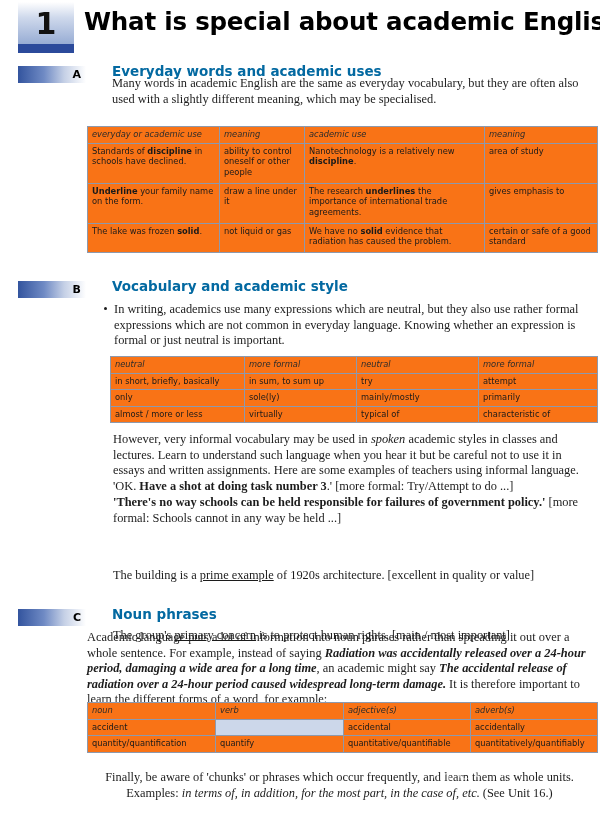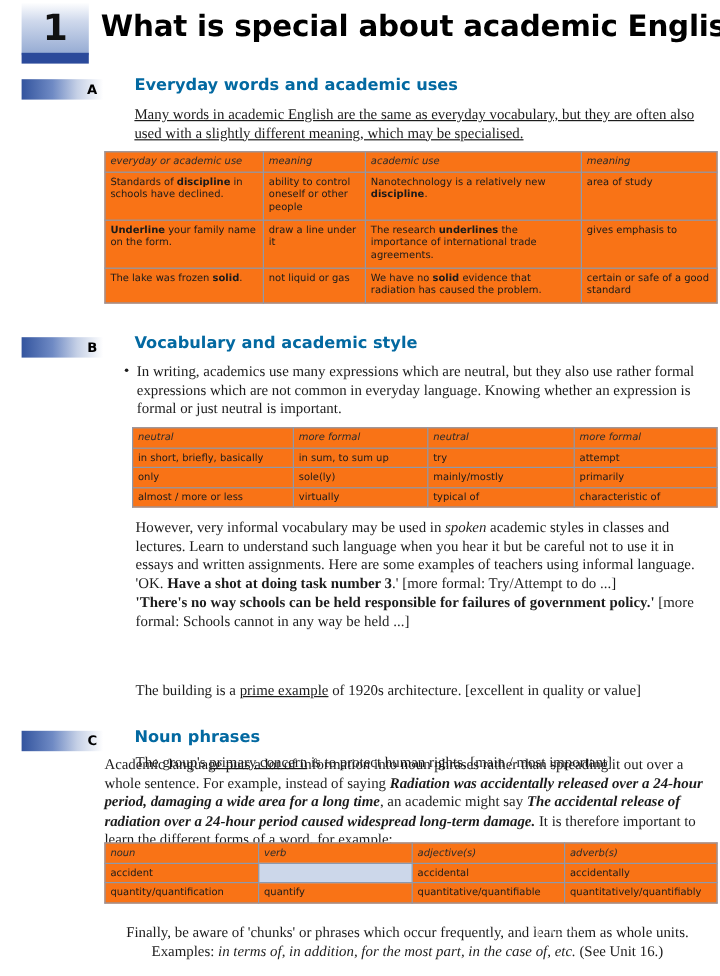--- a/index.html
+++ b/index.html
@@ -172,21 +172,21 @@
     </div>
     <div class="unit-badge-bar"></div>
     <div class="unit-title">What is special about academic English?</div>
   </div>
 
   <div class="sec-badge" style="top:66px;">
     <div class="sec-badge-letter">A</div>
   </div>
   <div class="sec-heading" style="top:63px;">Everyday words and academic uses</div>
 
-  <div class="para" style="left:112px; top:88px; width:472px;text-decoration:underline;">Many words in academic English are the same as everyday vocabulary, but they are often also used with a slightly different meaning, which may be specialised.</div>
+  <div class="para" style="left:112px; top:76px; width:472px;">Many words in academic English are the same as everyday vocabulary, but they are often also used with a slightly different meaning, which may be specialised.</div>
 
   <table class="tbl" style="left:87px; top:126px; width:510px;">
     <colgroup>
       <col style="width:132px">
         <col style="width:85px">
         <col style="width:180px">
         <col style="width:113px">
     </colgroup>
     <tbody>
       <tr>

